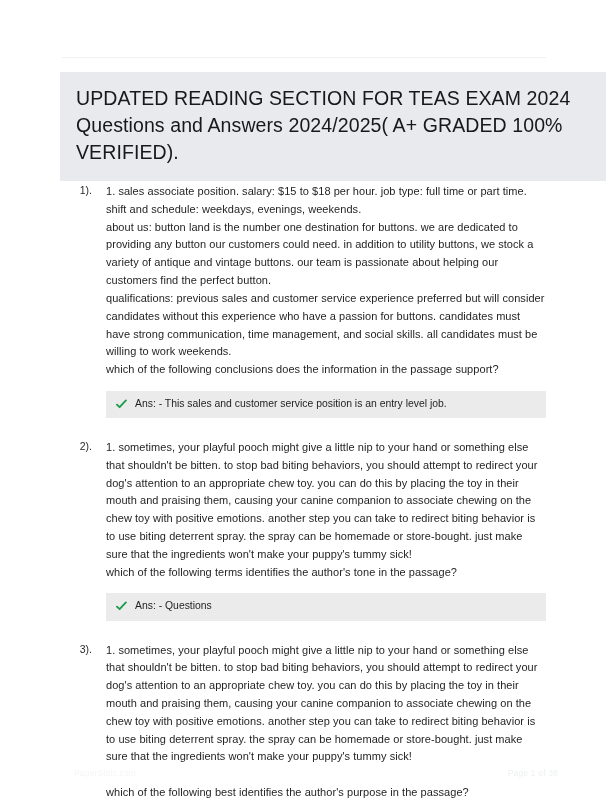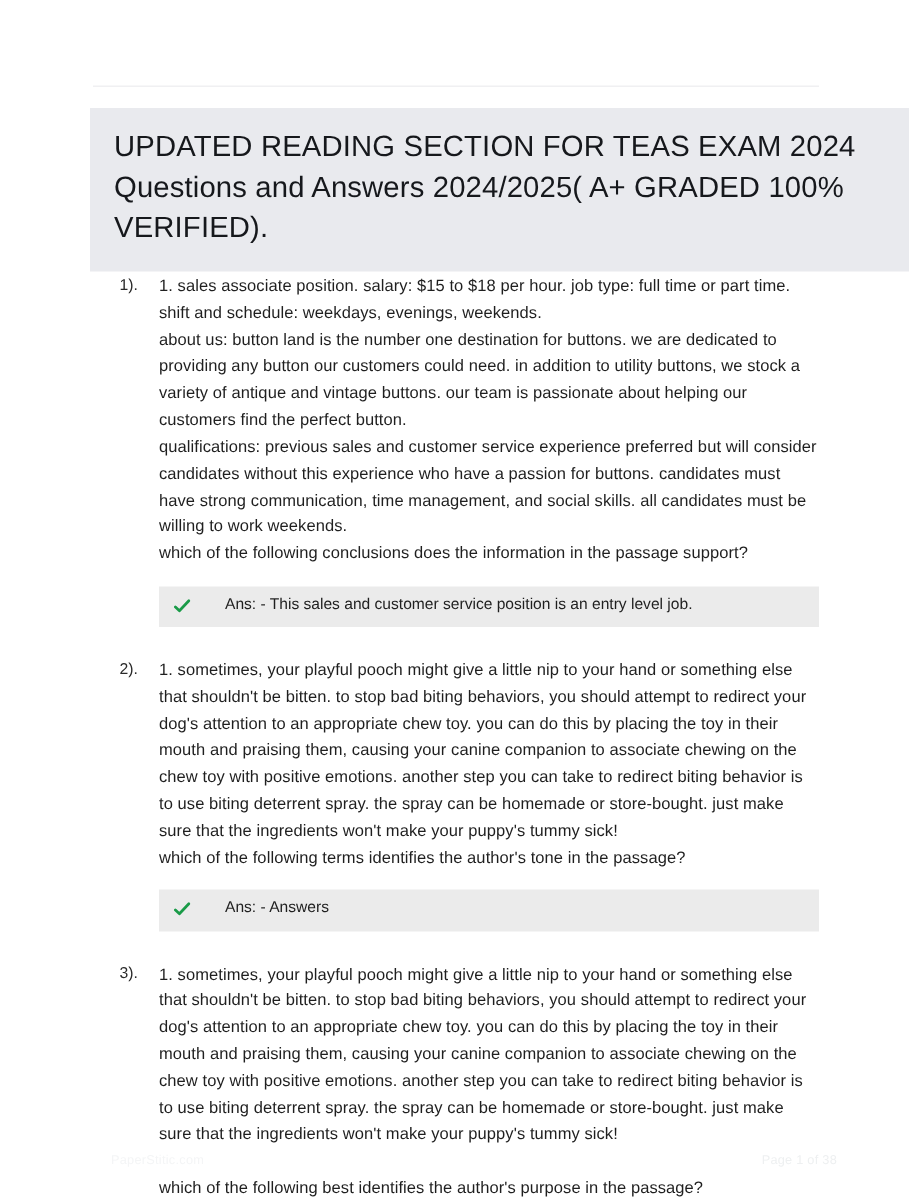--- a/index.html
+++ b/index.html
@@ -87,21 +87,21 @@
 
   .ans-box {
     margin-top: 12px;
     margin-left: -0px;
     width: 440px;
     background: #ebebeb;
     padding: 6px 10px 7px 10px;
     box-sizing: border-box;
     display: flex;
     align-items: flex-start;
-    gap: 23px;
+    gap: 8px;
   }
   .check-icon {
     flex: 0 0 auto;
     width: 11px;
     height: 11px;
     margin-top: 2px;
     display: block;
   }
   .ans-text {
     font-size: 10.4px;
@@ -163,21 +163,21 @@
     </div>
 
     <div class="qitem">
       <div class="qnum">2).</div>
       <p class="qtext">1. sometimes, your playful pooch might give a little nip to your hand or something else that shouldn't be bitten. to stop bad biting behaviors, you should attempt to redirect your dog's attention to an appropriate chew toy. you can do this by placing the toy in their mouth and praising them, causing your canine companion to associate chewing on the chew toy with positive emotions. another step you can take to redirect biting behavior is to use biting deterrent spray. the spray can be homemade or store-bought. just make sure that the ingredients won't make your puppy's tummy sick!
 which of the following terms identifies the author's tone in the passage?</p>
       <div class="ans-box">
         <svg class="check-icon" viewBox="0 0 14 14" xmlns="http://www.w3.org/2000/svg">
           <path d="M1.2 7.2 L4.6 10.4 L12.6 1.9" fill="none" stroke="#1a9b48" stroke-width="2.3" stroke-linecap="round" stroke-linejoin="round"></path>
         </svg>
-        <span class="ans-text">Ans: - Answers</span>
+        <span class="ans-text">Ans: - Questions</span>
       </div>
     </div>
 
     <div class="qitem">
       <div class="qnum">3).</div>
       <p class="qtext">1. sometimes, your playful pooch might give a little nip to your hand or something else that shouldn't be bitten. to stop bad biting behaviors, you should attempt to redirect your dog's attention to an appropriate chew toy. you can do this by placing the toy in their mouth and praising them, causing your canine companion to associate chewing on the chew toy with positive emotions. another step you can take to redirect biting behavior is to use biting deterrent spray. the spray can be homemade or store-bought. just make sure that the ingredients won't make your puppy's tummy sick!
 
 which of the following best identifies the author's purpose in the passage?</p>
     </div>
 

